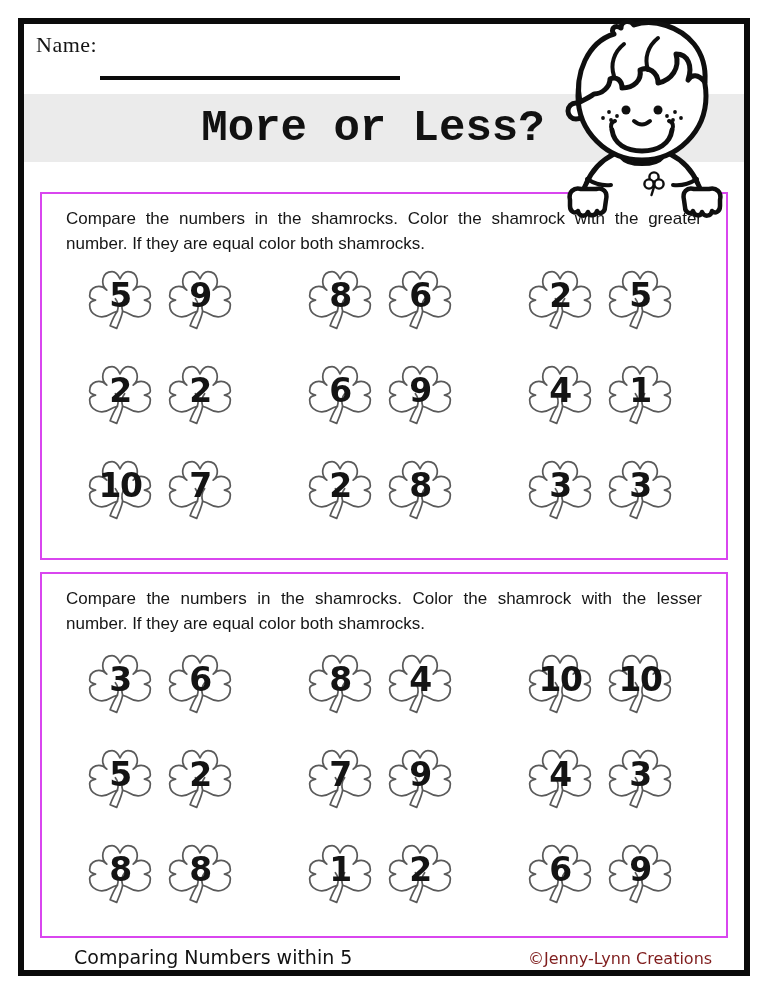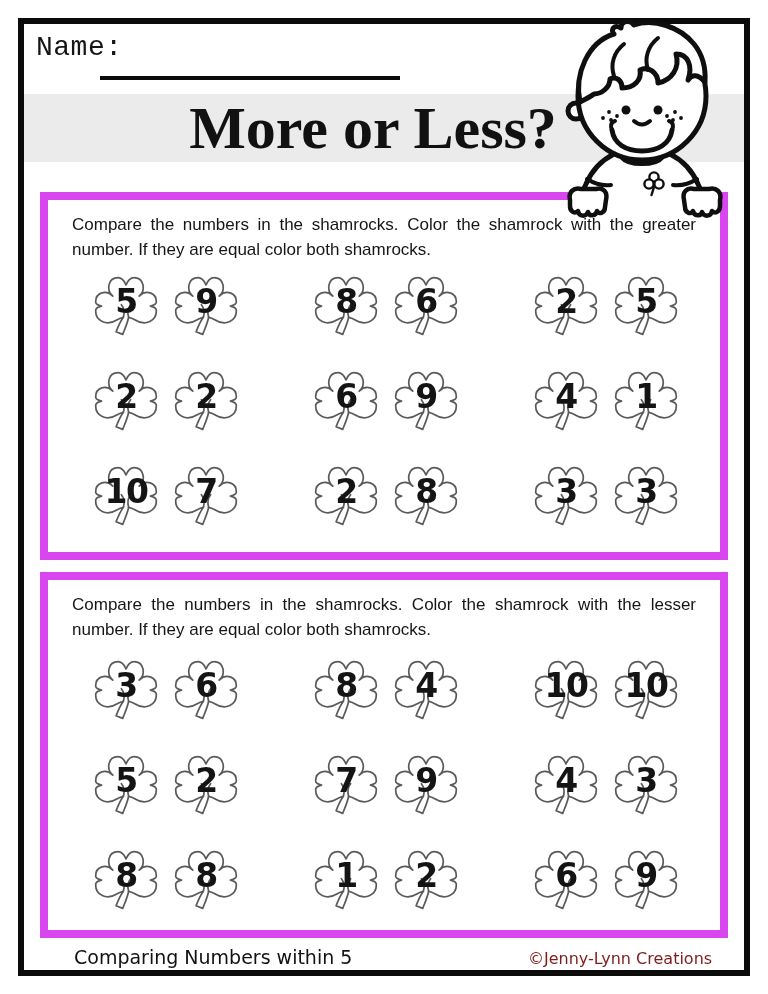--- a/index.html
+++ b/index.html
@@ -1,30 +1,30 @@
 <!DOCTYPE html>
 <html><head>
 <meta charset="utf-8">
 <style>
   html,body{margin:0;padding:0;background:#ffffff;}
   #page{position:relative;width:768px;height:994px;background:#fff;overflow:hidden;
         font-family:"Liberation Sans",sans-serif;color:#1c1c1c;}
   
   .frame{position:absolute;left:18px;top:18px;width:720px;height:946px;border:6px solid #0b0b0b;}
   
-  .name-label{position:absolute;left:36px;top:32px;font-family:Liberation Mono, monospace;
-              font-size:28px;color:#151515;letter-spacing:.5px;}
+  .name-label{position:absolute;left:36px;top:32px;font-family:Liberation Serif, serif;
+              font-size:22px;color:#151515;letter-spacing:.5px;}
   .name-line{position:absolute;left:100px;top:76px;width:300px;height:3.5px;background:#0b0b0b;}
   
   .banner{position:absolute;left:24px;top:94px;width:720px;height:68px;background:#ebebeb;
           display:flex;align-items:center;justify-content:center;padding-right:22px;box-sizing:border-box;}
-  .title{font-family:Liberation Serif, serif;font-weight:bold;font-size:60px;color:#111;
+  .title{font-family:Liberation Mono, monospace;font-weight:bold;font-size:44px;color:#111;
          letter-spacing:0px;white-space:nowrap;}
   
-  .box{position:absolute;left:40px;width:688px;border:8px solid #d946ef;box-sizing:border-box;background:#fff;}
+  .box{position:absolute;left:40px;width:688px;border:2px solid #d946ef;box-sizing:border-box;background:#fff;}
   #box1{top:192px;height:368px;}
   #box2{top:572px;height:366px;}
   .instr{padding:13px 24px 0 24px;font-size:17px;line-height:1.45;color:#161616;}
   .instr .l1{text-align:justify;text-align-last:justify;}
   .rows{margin-top:9px;}
   #box2 .rows{margin-top:13px;}
   .sham-row{display:flex;gap:74px;padding-left:45px;margin-bottom:17px;}
   .sham-pair{display:flex;gap:14px;}
   .shamrock{position:relative;width:66px;height:78px;}
   .shamrock svg{display:block;width:66px;height:78px;}

